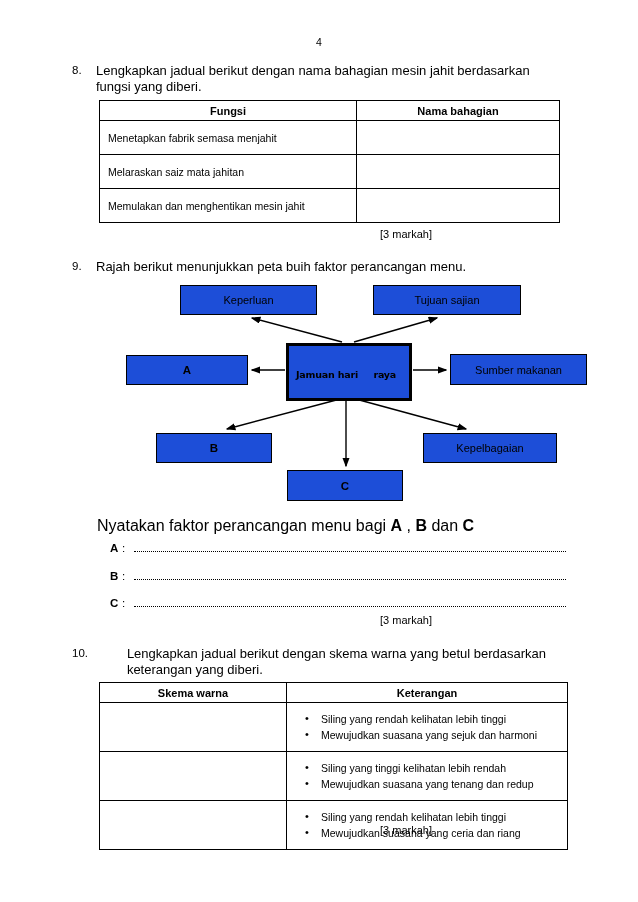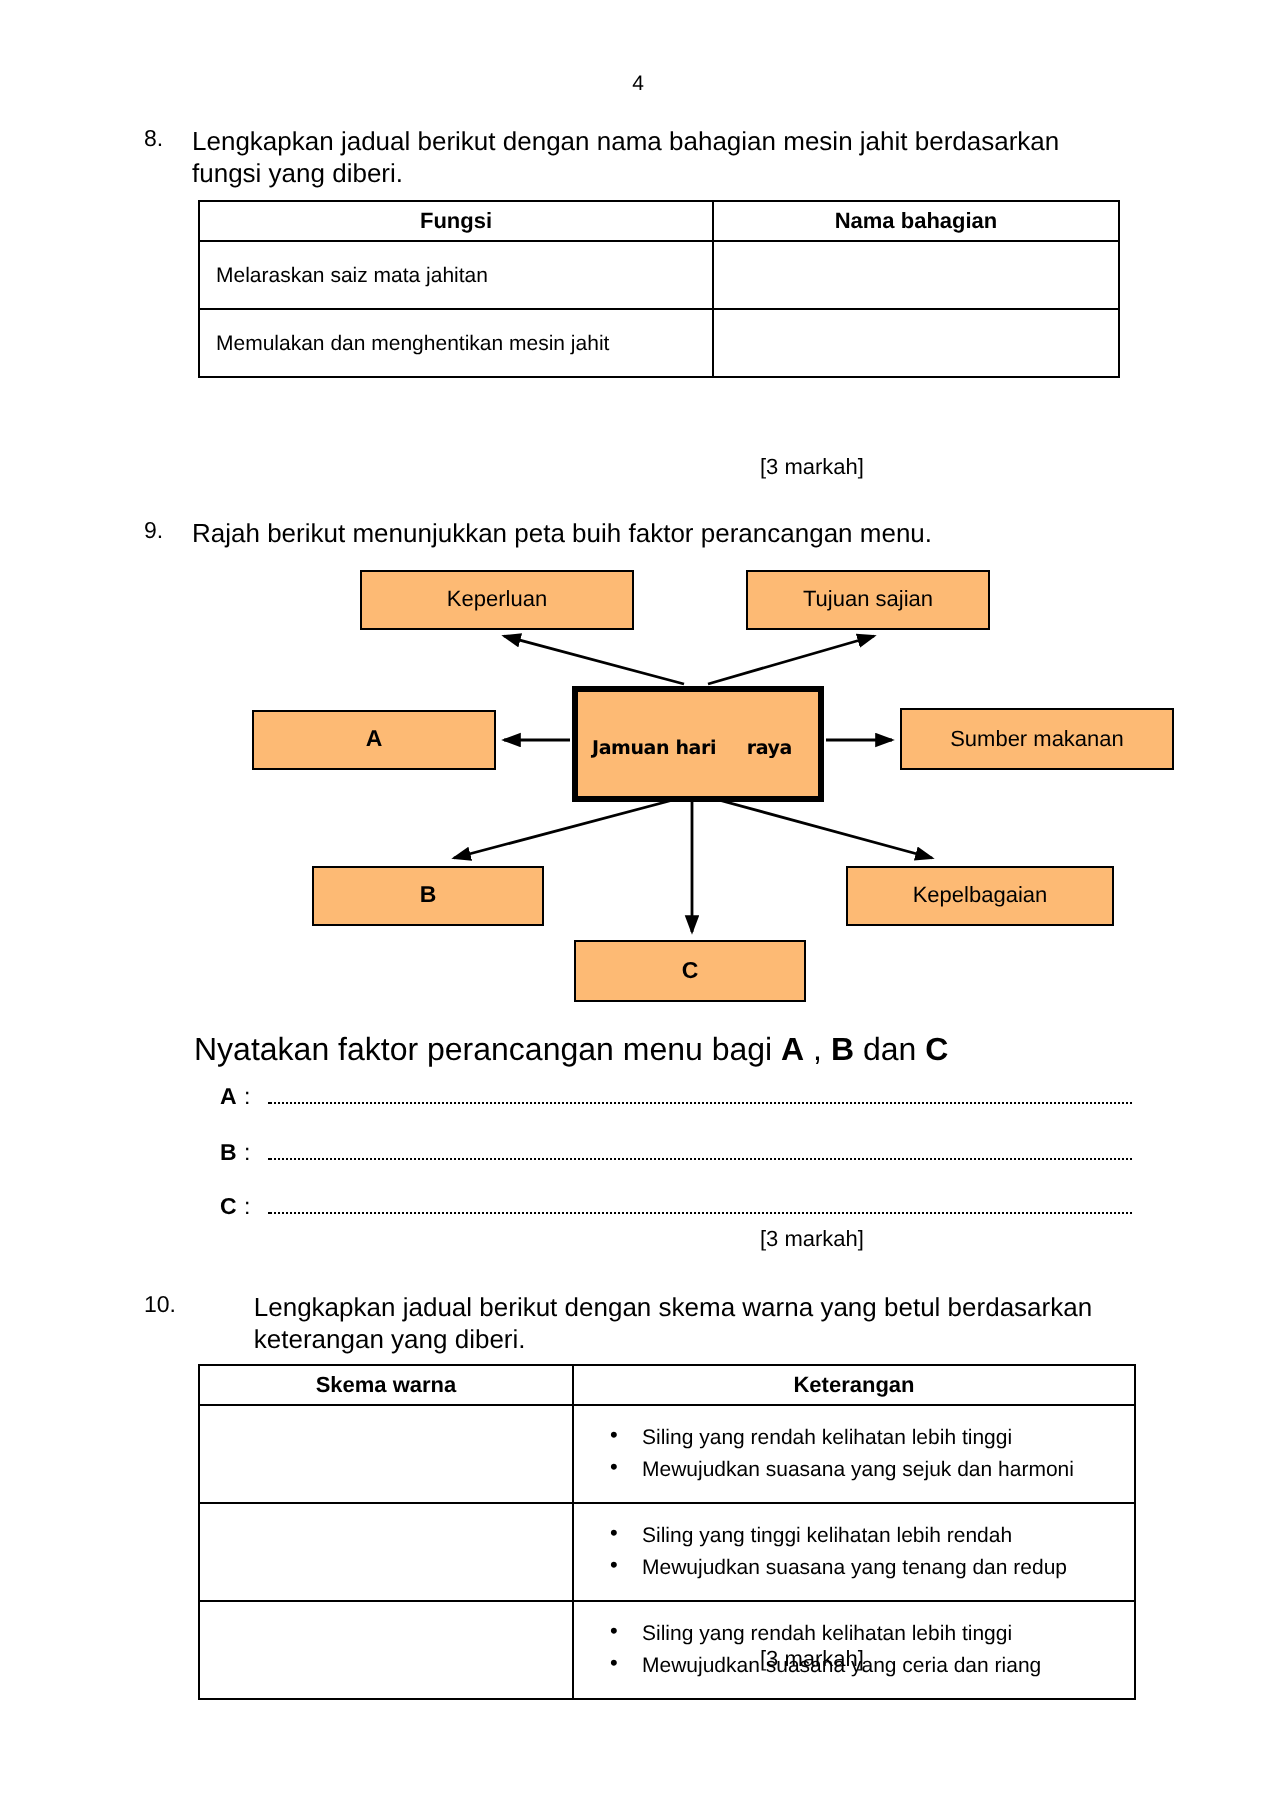--- a/index.html
+++ b/index.html
@@ -128,39 +128,39 @@
   .diagram {
     position: absolute;
     left: 0; top: 0;
     width: 638px;
     height: 902px;
     pointer-events: none;
   }
   .dbox {
     position: absolute;
     border: 1.6px solid #000;
-    background: #fdba74;
+    background: #1d4ed8;
     display: flex;
     align-items: center;
     justify-content: center;
     font-size: 11px;
     box-sizing: border-box;
   }
   .dbox.center {
     border-width: 3px;
     justify-content: flex-start;
     font-family: "DejaVu Sans", sans-serif;
     font-size: 9.5px;
     font-weight: bold;
     letter-spacing: -0.2px;
   }
   .dbox.letter { font-weight: bold; font-size: 11.5px; }
 
   #box-keperluan    { left: 180px; top: 285px; width: 137px; height: 30px; }
-  #box-tujuan       { left: 373px; top: 285px; width: 122px; height: 30px; }
+  #box-tujuan       { left: 373px; top: 285px; width: 148px; height: 30px; }
   #box-center       { left: 286px; top: 343px; width: 126px; height: 58px; }
   #box-a            { left: 126px; top: 355px; width: 122px; height: 30px; }
   #box-sumber       { left: 450px; top: 354px; width: 137px; height: 31px; }
   #box-b            { left: 156px; top: 433px; width: 116px; height: 30px; }
   #box-kepelbagaian { left: 423px; top: 433px; width: 134px; height: 30px; }
   #box-c            { left: 287px; top: 470px; width: 116px; height: 31px; }
 
   .center-text-row {
     display: flex;
     width: 100%;
@@ -211,20 +211,24 @@
 
   <table class="sheet" id="table8">
     <thead>
       <tr>
         <th class="c1">Fungsi</th>
         <th class="c2">Nama bahagian</th>
       </tr>
     </thead>
     <tbody>
       <tr>
+        <td class="fn">Menetapkan  fabrik semasa menjahit</td>
+        <td class="blank"></td>
+      </tr>
+      <tr>
         <td class="fn">Melaraskan  saiz mata jahitan</td>
         <td class="blank"></td>
       </tr>
       <tr>
         <td class="fn">Memulakan  dan menghentikan  mesin jahit</td>
         <td class="blank"></td>
       </tr>
     </tbody>
   </table>
 

